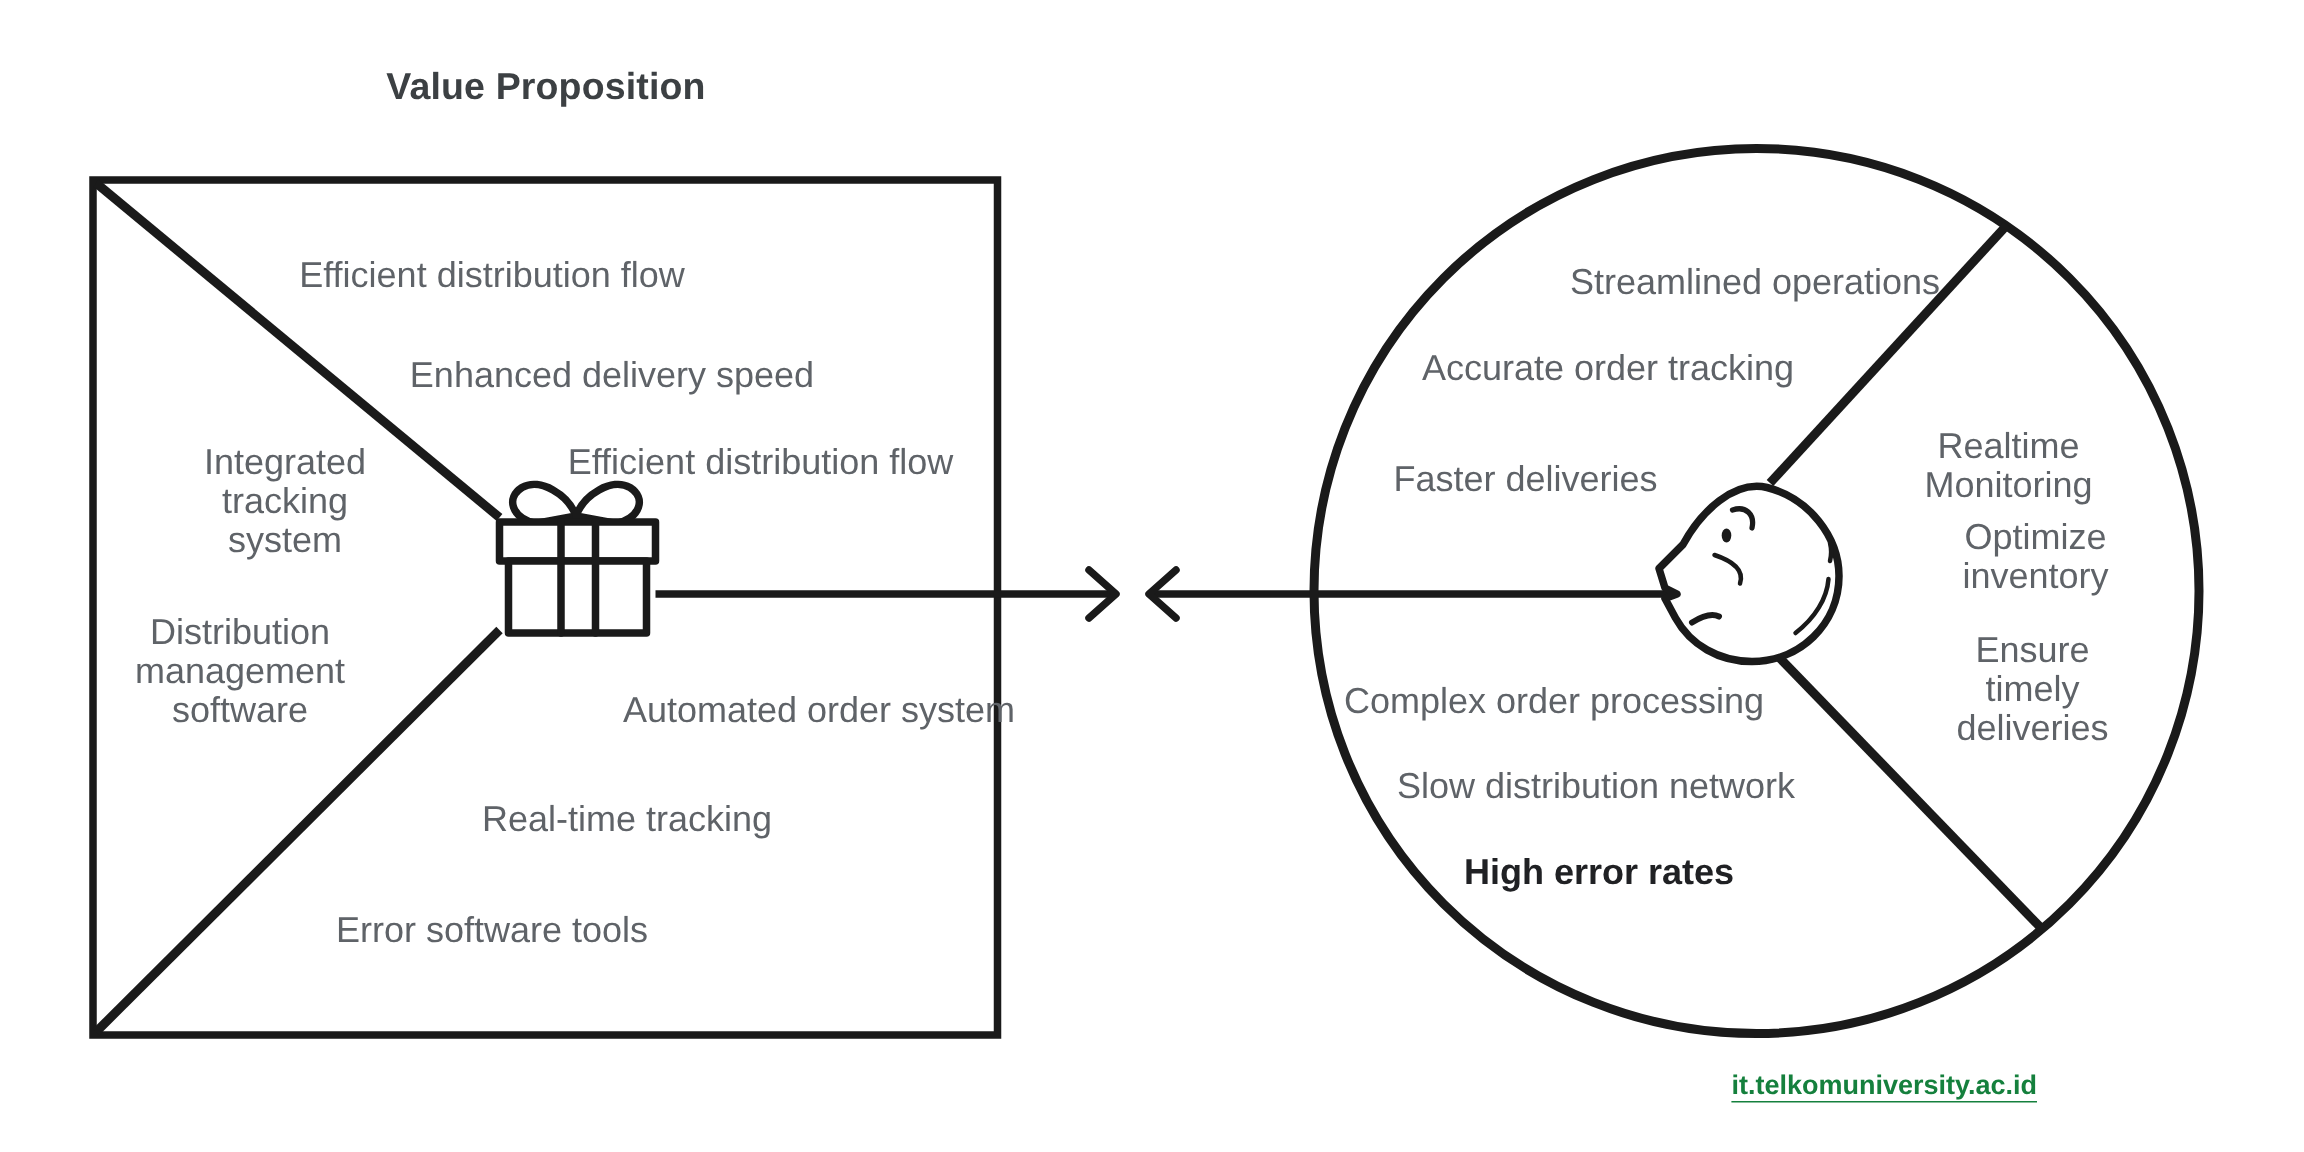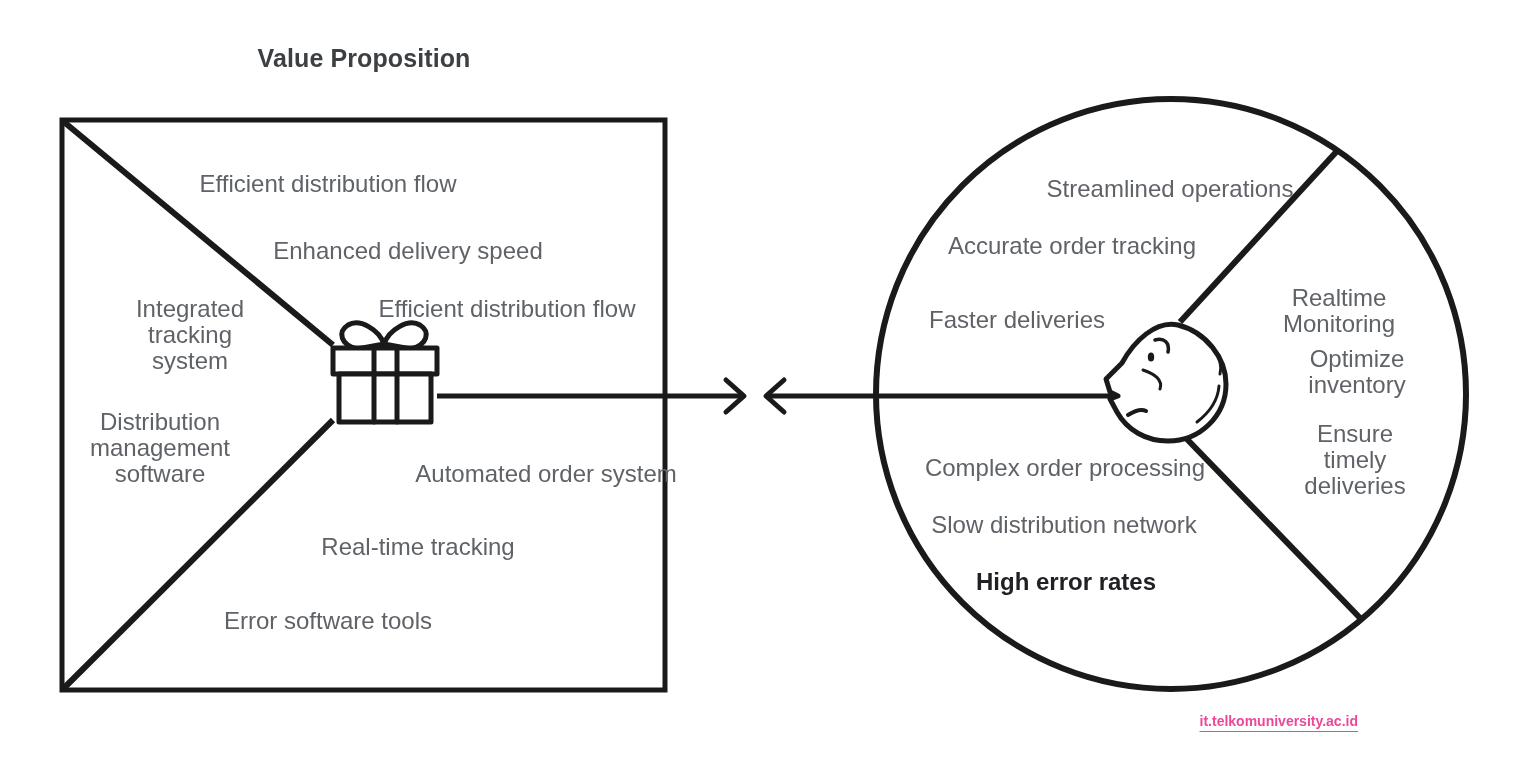--- a/index.html
+++ b/index.html
@@ -49,23 +49,23 @@
     text-align: center;
   }
   .note.strong {
     color: #202124;
     font-weight: bold;
   }
   .watermark {
     position: absolute;
     right: 66px;
     top: 713px;
-    font-size: 14px;
+    font-size: 18px;
     font-weight: bold;
-    color: #ec4899;
+    color: #15803d;
     text-decoration: underline;
     text-underline-offset: 5px;
     white-space: nowrap;
   }
 </style>
 </head>
 <body>
 
 <div id="canvas">
 
@@ -154,20 +154,20 @@
     </div>
   <div id="cs-notes">
       <div class="note" style="left: 1122px; top: 189px; margin-left: 48px;">Streamlined operations</div>
       <div class="note" style="left: 1072px; top: 246px;">Accurate order tracking</div>
       <div class="note" style="left: 1001px; top: 320px; margin-left: 16px;">Faster deliveries</div>
       <div class="note" style="left: 1339px; top: 311px;">Realtime
 Monitoring</div>
       <div class="note" style="left: 1357px; top: 372px;">Optimize inventory</div>
       <div class="note" style="left: 1355px; top: 460px;">Ensure timely
 deliveries</div>
-      <div class="note" style="left: 1065px; top: 468px;">Complex order processing</div>
+      <div class="note" style="left: 1036px; top: 468px;">Complex order processing</div>
       <div class="note" style="left: 1064px; top: 525px;">Slow distribution network</div>
       <div class="note strong" style="left: 1066px; top: 582px;">High error rates</div>
     </div>
 
   <div class="watermark">it.telkomuniversity.ac.id</div>
 
 </div>
 
 </body></html>

